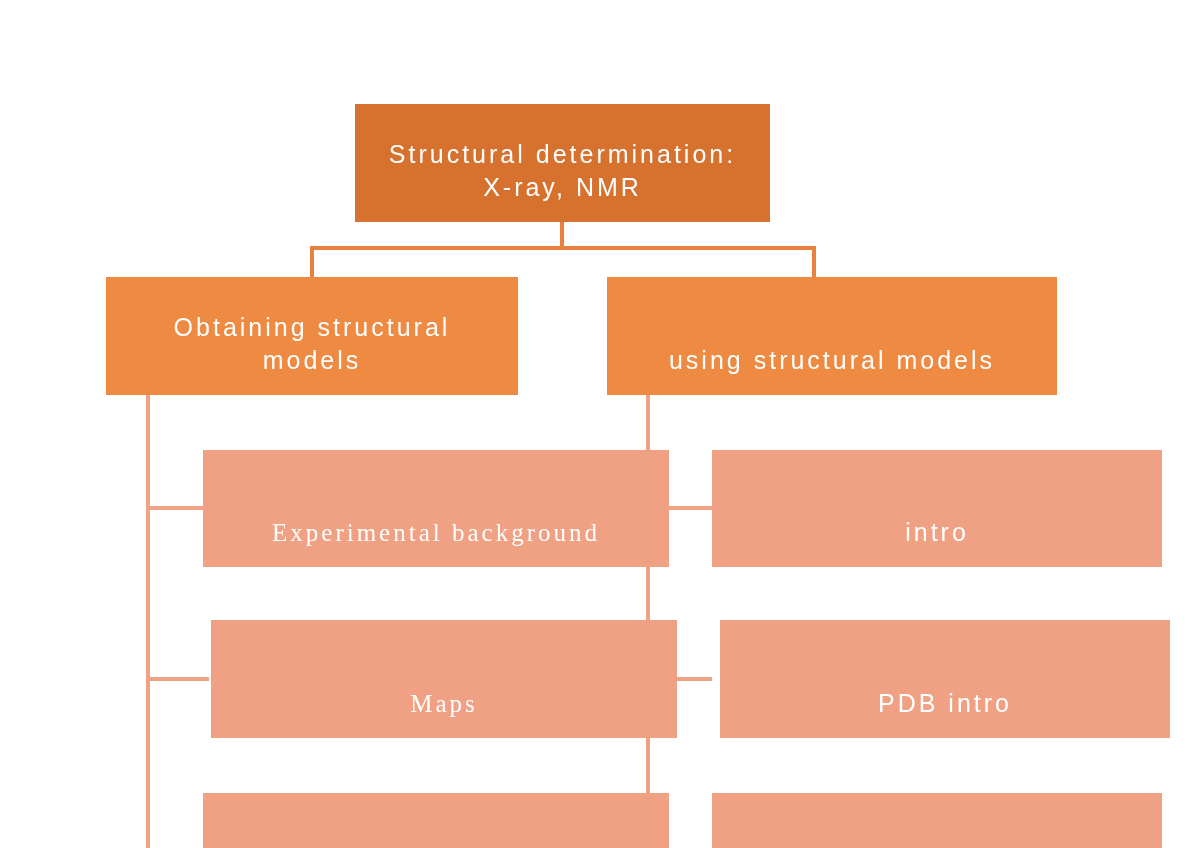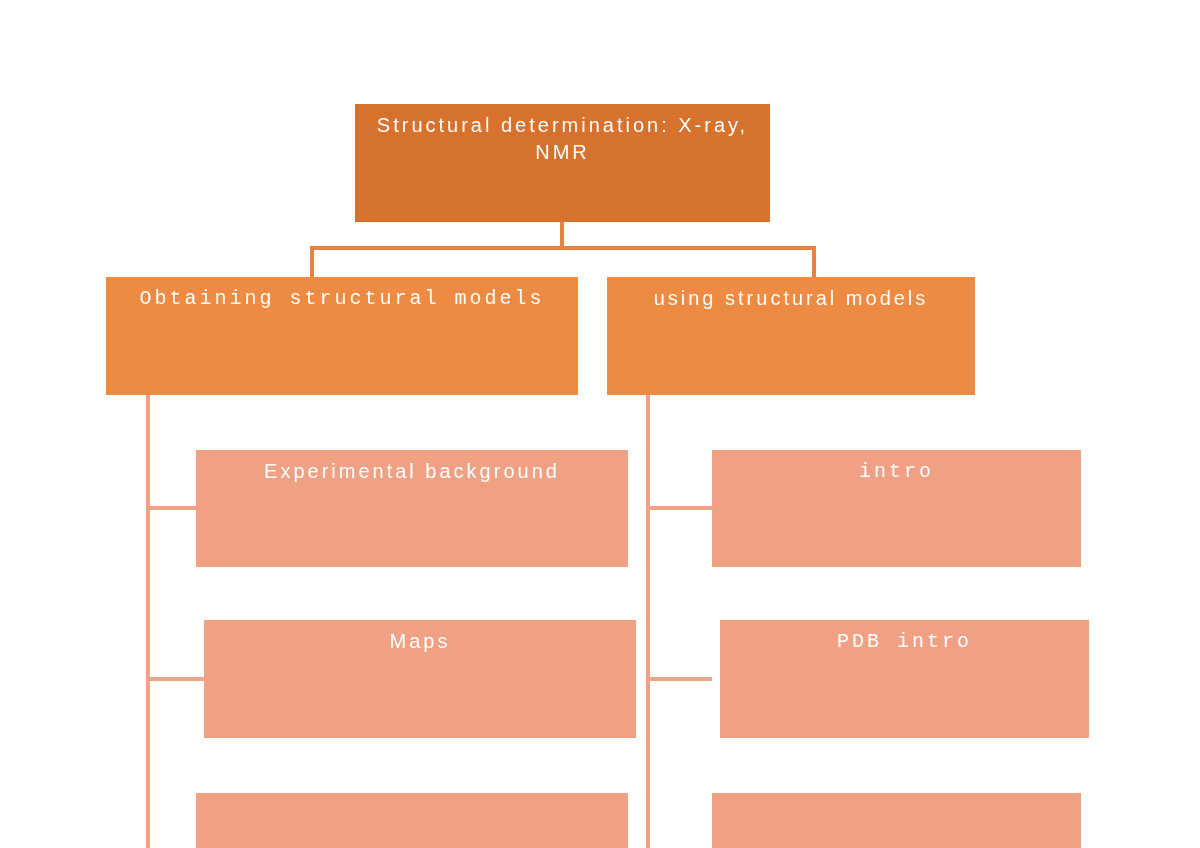--- a/index.html
+++ b/index.html
@@ -11,46 +11,46 @@
     position: relative;
     width: 1200px;
     height: 848px;
     background: var(--bg, #ffffff);
     overflow: hidden;
     font-family: "Liberation Sans", sans-serif;
   }
   .node {
     position: absolute;
     display: flex;
-    align-items: flex-start;
+    align-items: flex-end;
     justify-content: center;
     text-align: center;
     color: var(--text-color, #ffffff);
-    font-size: 20px;
+    font-size: 25px;
     letter-spacing: 3px;
     line-height: 1.35;
-    padding: 8px 16px;
+    padding: 17px 16px;
     box-sizing: border-box;
   }
   .node-root {
     left: 355px; top: 104px; width: 415px; height: 118px;
     background: var(--root-fill);
   }
   .node-branch {
     background: var(--branch-fill);
     top: 277px; height: 118px;
   }
-  .node-branch.left  { left: 106px; width: 472px; font-family: Liberation Mono, monospace; }
-  .node-branch.right { left: 607px; width: 368px; }
+  .node-branch.left  { left: 106px; width: 412px; }
+  .node-branch.right { left: 607px; width: 450px; }
   .node-leaf {
     background: var(--leaf-fill);
     height: 118px;
   }
-  .leaf-col-left  { left: 196px; width: 432px; }
-  .leaf-col-right { left: 712px; width: 369px; font-family: Liberation Mono, monospace; }
+  .leaf-col-left  { left: 203px; width: 466px; font-family: Liberation Serif, serif; }
+  .leaf-col-right { left: 712px; width: 450px; }
   .leaf-row-0 { top: 450px; height: 117px; }
   .leaf-row-1 { top: 620px; margin-left: 8px; }
   .leaf-row-2 { top: 793px; }
   .conn {
     position: absolute;
     background: var(--branch-connector);
   }
   .conn.salmon { background: var(--leaf-connector); }
   .conn-root-stub   { left: 560px; top: 222px; width: 4px;  height: 28px; }
   .conn-bracket-h   { left: 310px; top: 246px; width: 506px; height: 4px; }

